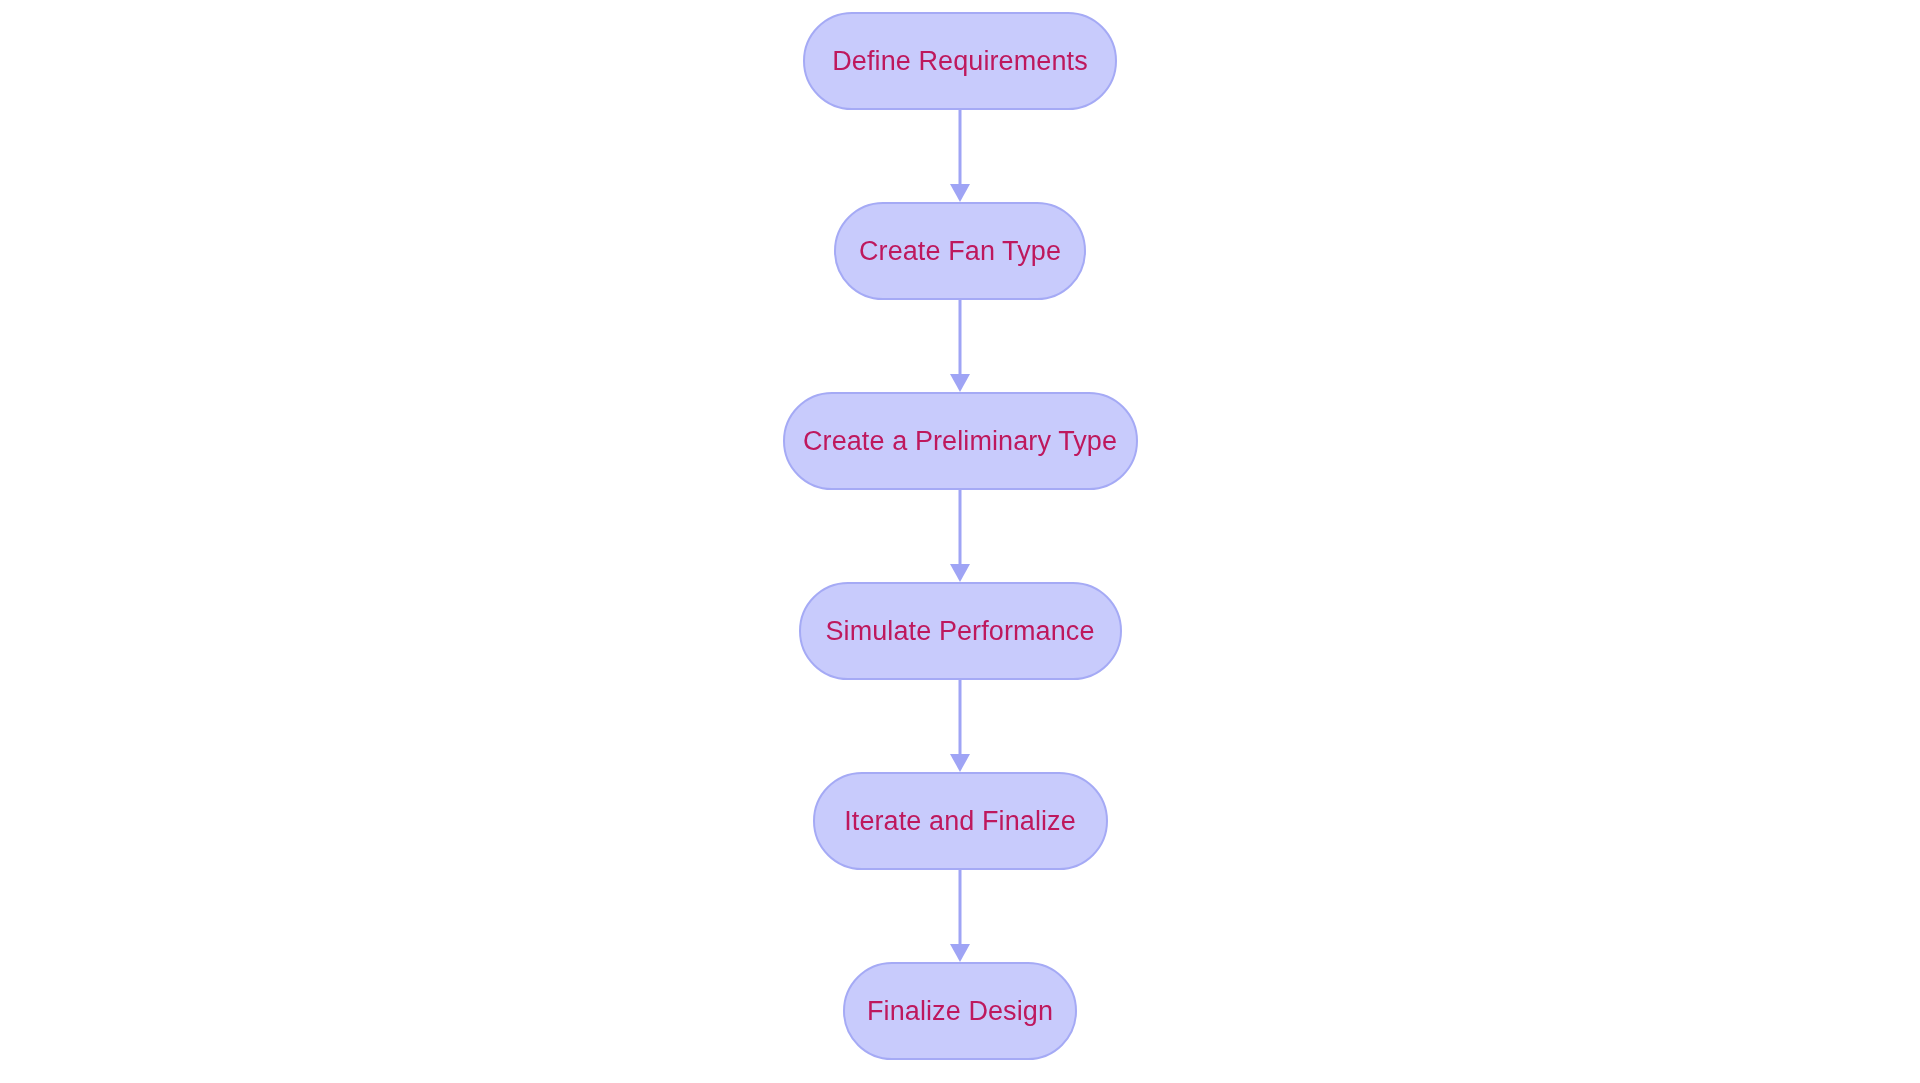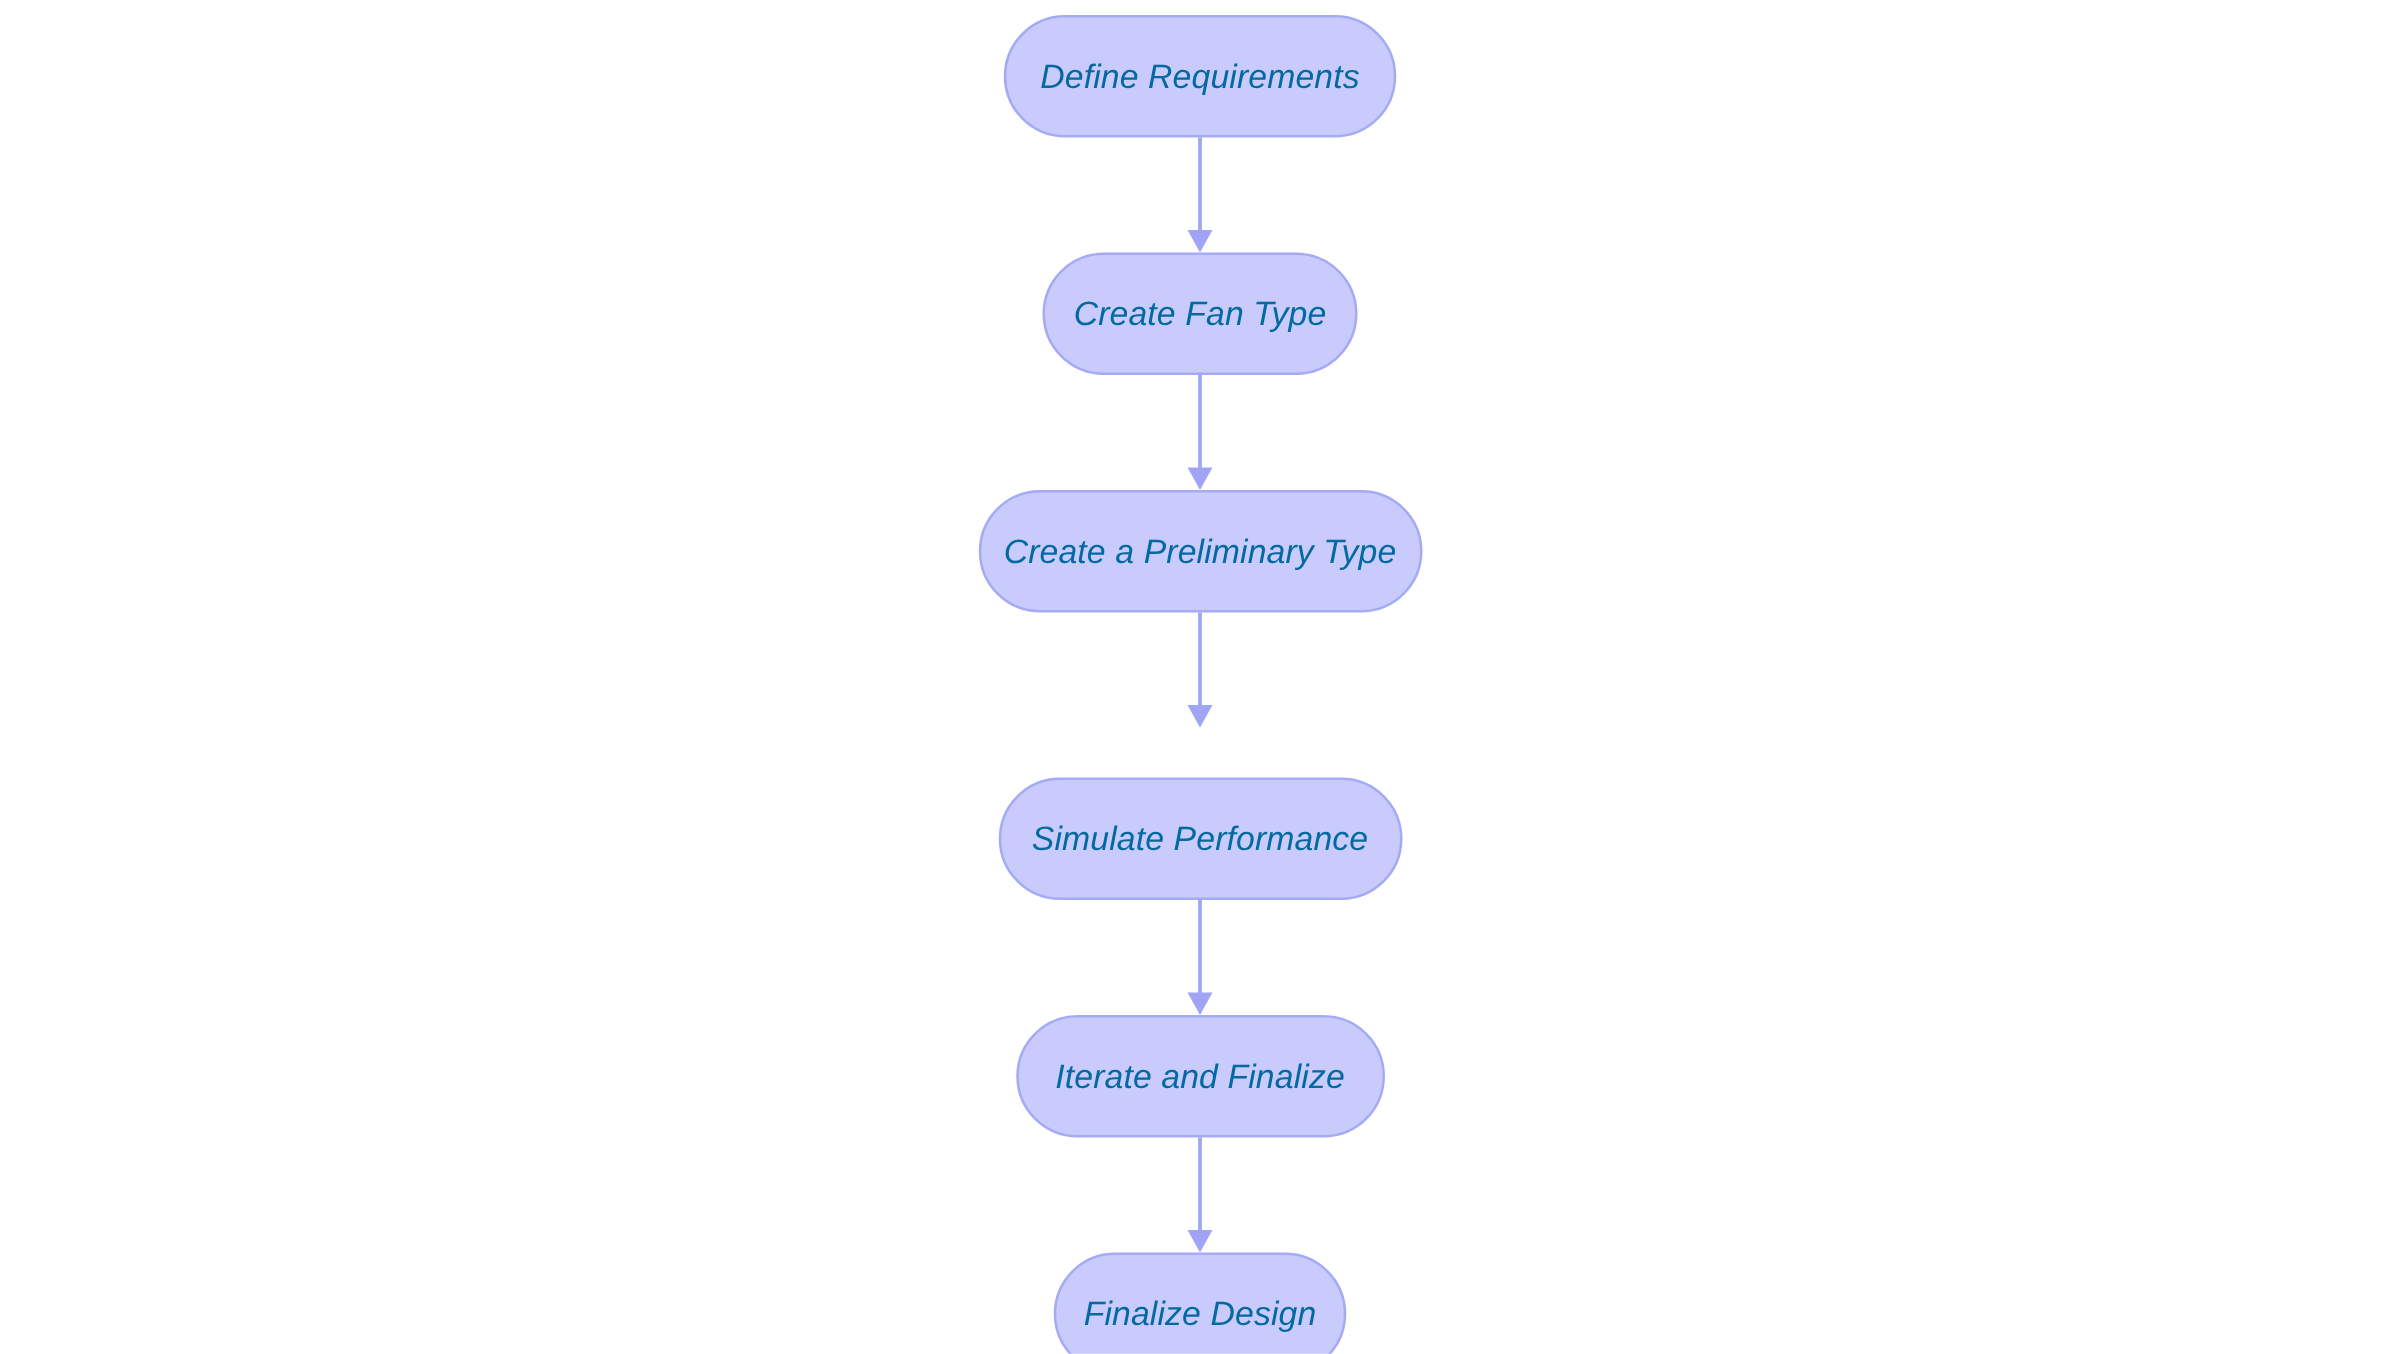--- a/index.html
+++ b/index.html
@@ -40,35 +40,34 @@
     background: #c8cbfc;
     border: 2px solid #a5aaf5;
     border-radius: 49px;
     display: flex;
     align-items: center;
     justify-content: center;
     padding: 0 34px;
     flex: none;
   }
   .flow-node-label {
-    color: #0369a1;
+    color: #be185d;
     font-family: "Liberation Sans", sans-serif;
     font-size: 27px;
     font-weight: 400;
     line-height: 1;
     letter-spacing: 0.1px;
     white-space: nowrap;
-    font-style: italic;
   }
 
   
   .flow-node.w-define     { width: 314px; }
   .flow-node.w-select     { width: 252px; }
   .flow-node.w-plan       { width: 355px; }
-  .flow-node.w-simulate   { width: 323px; margin-top: 40px; }
+  .flow-node.w-simulate   { width: 323px; }
   .flow-node.w-iterate    { width: 295px; }
   .flow-node.w-finalize   { width: 234px; }
 
   
   .flow-connector {
     position: relative;
     width: 20px;
     height: 92px;
     flex: none;
   }

